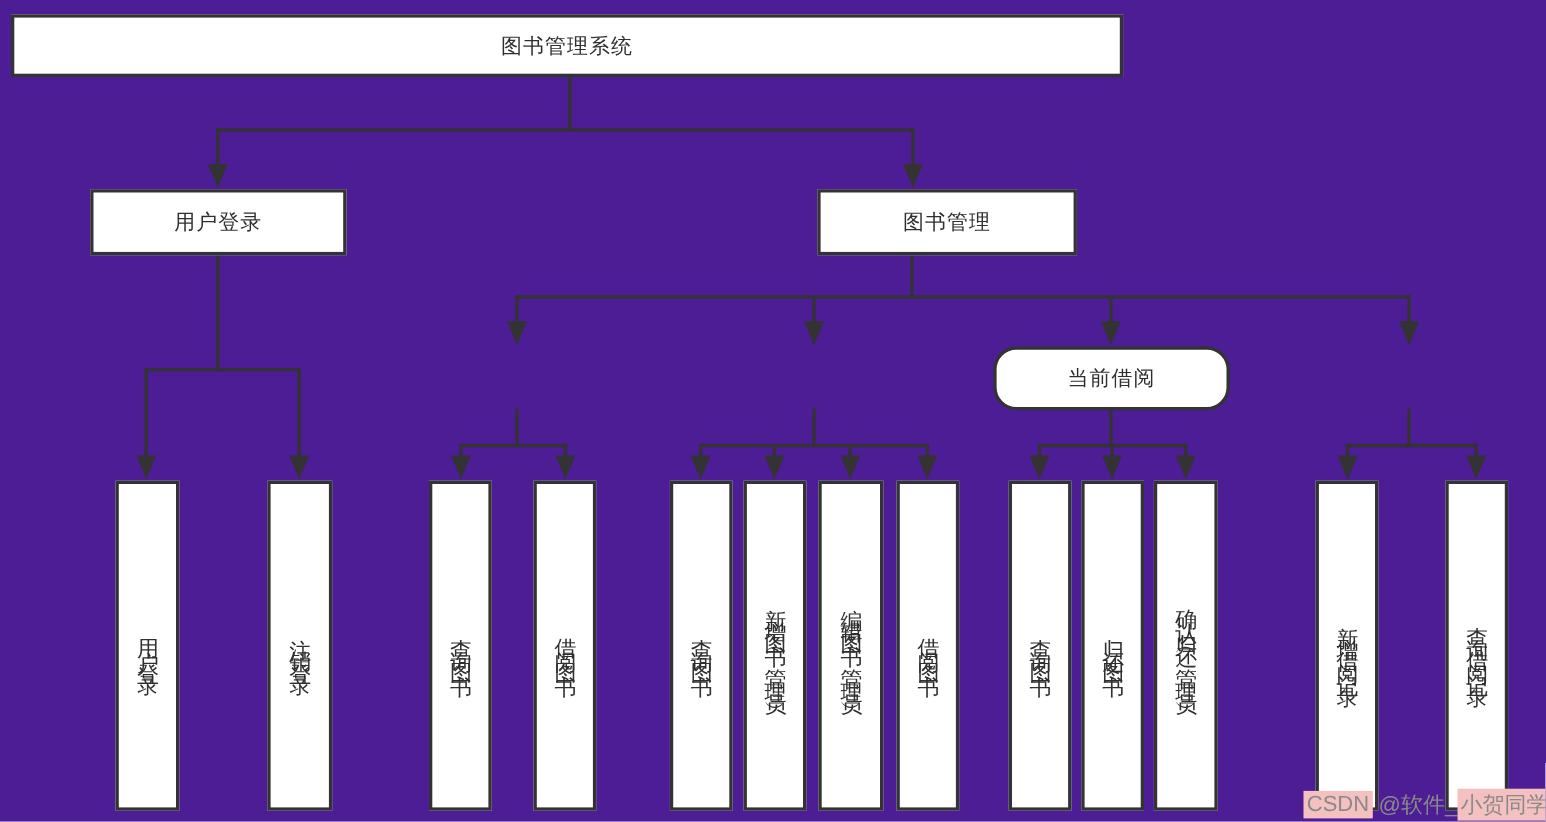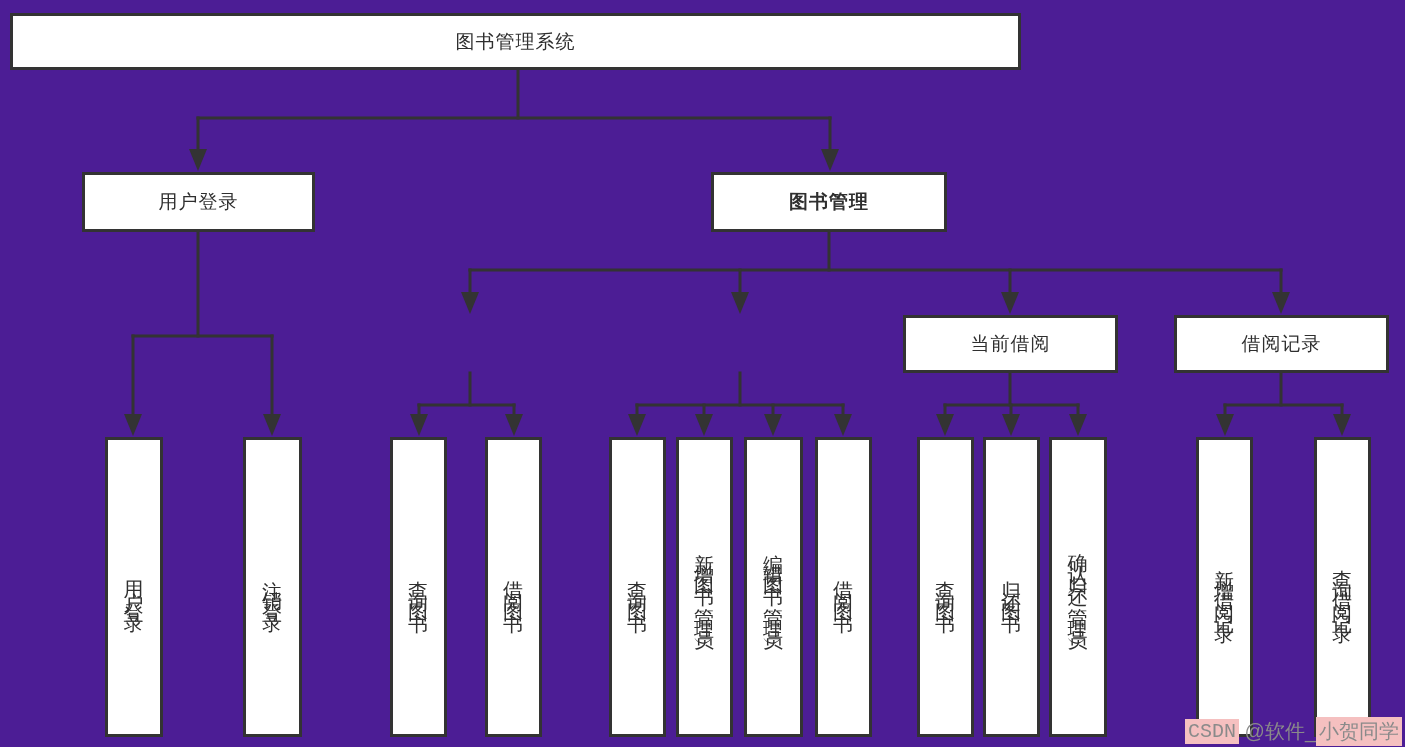--- a/index.html
+++ b/index.html
@@ -58,21 +58,20 @@
     display: flex;
     align-items: center;
     font-size: 20px;
     color: #8a8a8a;
     white-space: pre;
     z-index: 5;
   }
   .watermark .hl {
     background: #f5c0c0;
     padding: 1px 3px;
-    font-family: Liberation Mono, monospace;
   }
 </style>
 </head>
 <body>
 
 <div class="canvas">
 
   <svg class="connectors" viewBox="0 0 1405 747" xmlns="http://www.w3.org/2000/svg">
 
     <g>
@@ -149,29 +148,26 @@
     </g>
   </svg>
 
   <div class="box hbox" style="left:10px; top:13px; width:1011px; height:57px;">
     <span>图书管理系统</span>
   </div>
 
   <div class="box hbox" style="left:82px; top:172px; width:233px; height:60px;">
     <span>用户登录</span>
   </div>
-  <div class="box hbox" style="left:711px; top:172px; width:236px; height:60px;font-weight:bold;">
+  <div class="box hbox" style="left:743px; top:172px; width:236px; height:60px;">
     <span>图书管理</span>
   </div>
 
-  <div class="box hbox" style="left:903px; top:315px; width:215px; height:58px;">
+  <div class="box hbox" style="left:903px; top:315px; width:215px; height:58px;border-radius:21px;">
     <span>当前借阅</span>
-  </div>
-  <div class="box hbox" style="left:1174px; top:315px; width:215px; height:58px;">
-    <span>借阅记录</span>
   </div>
 
   <div class="box vbox" style="left:105px; top:437px; width:58px; height:300px;">
     <span class="vtext">用户登录</span>
   </div>
   <div class="box vbox" style="left:243px; top:437px; width:59px; height:300px;">
     <span class="vtext">注销登录</span>
   </div>
 
   <div class="box vbox" style="left:390px; top:437px; width:57px; height:300px;">

